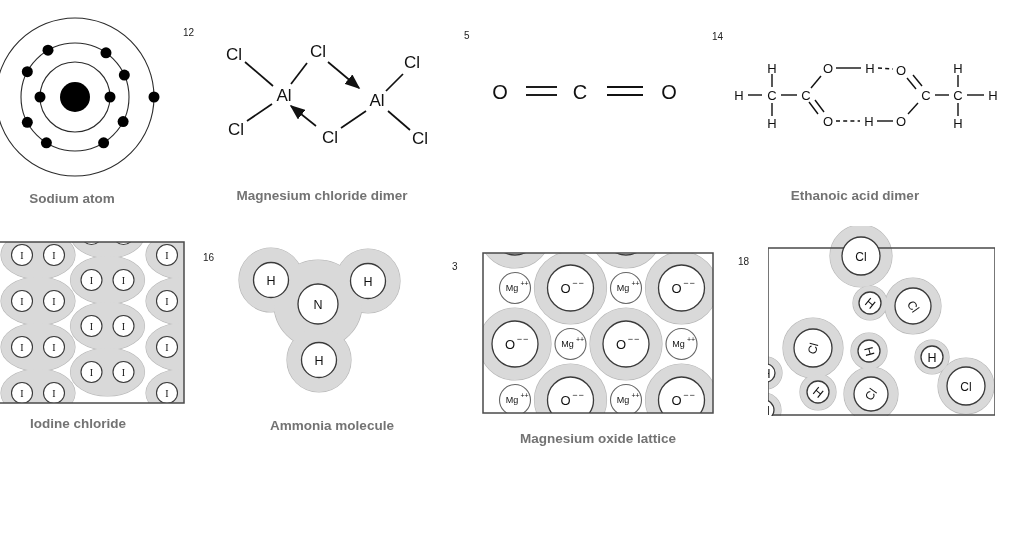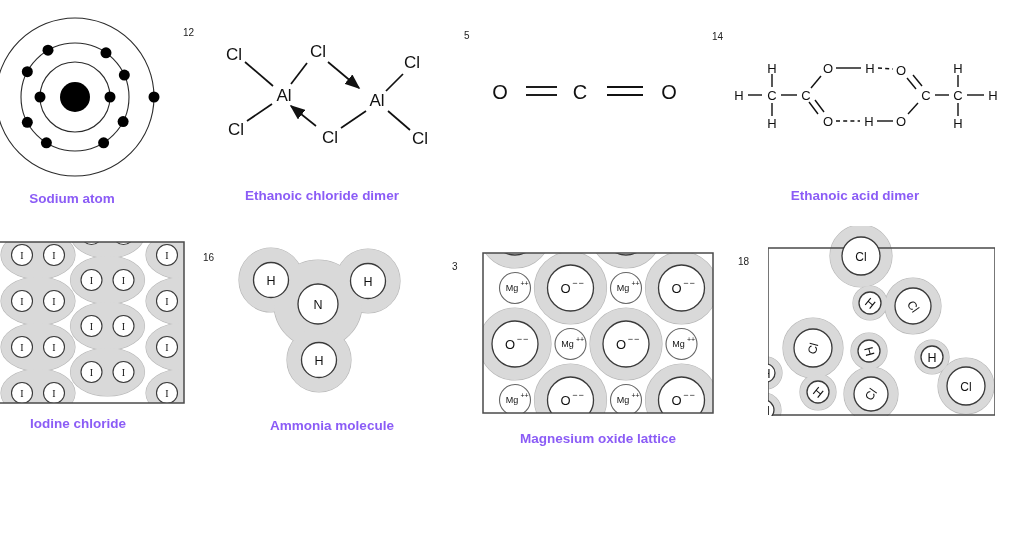--- a/index.html
+++ b/index.html
@@ -1,20 +1,20 @@
 <!DOCTYPE html>
 <html><head>
 <meta charset="utf-8">
 <style>
   html,body{margin:0;padding:0;background:#fff;}
   #stage{position:relative;width:1024px;height:536px;background:#ffffff;overflow:hidden;
          font-family:"Liberation Sans",sans-serif;}
   #diagram{position:absolute;left:0;top:0;}
   .cap{position:absolute;transform:translateX(-50%);font-weight:bold;font-size:13.5px;
-       color:#8b5cf6;white-space:nowrap;font-family:"Liberation Sans",sans-serif;}
+       color:#737373;white-space:nowrap;font-family:"Liberation Sans",sans-serif;}
   .num{position:absolute;font-size:10px;color:#222;font-family:"Liberation Sans",sans-serif;}
   #cap-sodium{left:72px;top:191px}
   #cap-al{left:322px;top:188px}
   #cap-co2{left:596px;top:187px}
   #cap-eth{left:855px;top:188px}
   #cap-iodine{left:78px;top:416px}
   #cap-ammonia{left:332px;top:418px}
   #cap-mgo{left:598px;top:431px}
   #cap-hcl{left:883px;top:430px}
   #num-al{left:183px;top:27px}
@@ -339,18 +339,18 @@
     </svg>
 
   <div class="num" id="num-al">12</div>
   <div class="num" id="num-co2">5</div>
   <div class="num" id="num-eth">14</div>
   <div class="num" id="num-ammonia">16</div>
   <div class="num" id="num-mgo">3</div>
   <div class="num" id="num-hcl">18</div>
 
   <div class="cap" id="cap-sodium">Sodium atom</div>
-  <div class="cap" id="cap-al">Ethanoic chloride dimer</div>
+  <div class="cap" id="cap-al">Magnesium chloride dimer</div>
   <div class="cap" id="cap-eth">Ethanoic acid dimer</div>
   <div class="cap" id="cap-iodine">Iodine chloride</div>
   <div class="cap" id="cap-ammonia">Ammonia molecule</div>
   <div class="cap" id="cap-mgo">Magnesium oxide lattice</div>
 </div>
 
 </body></html>

